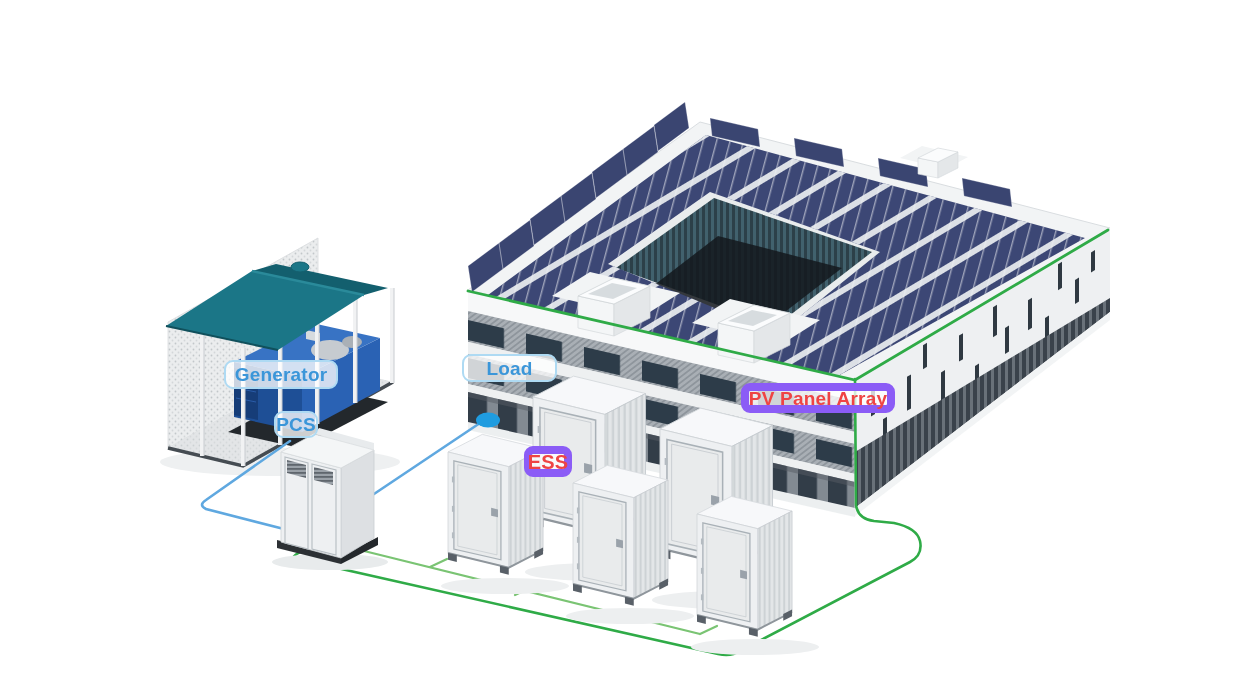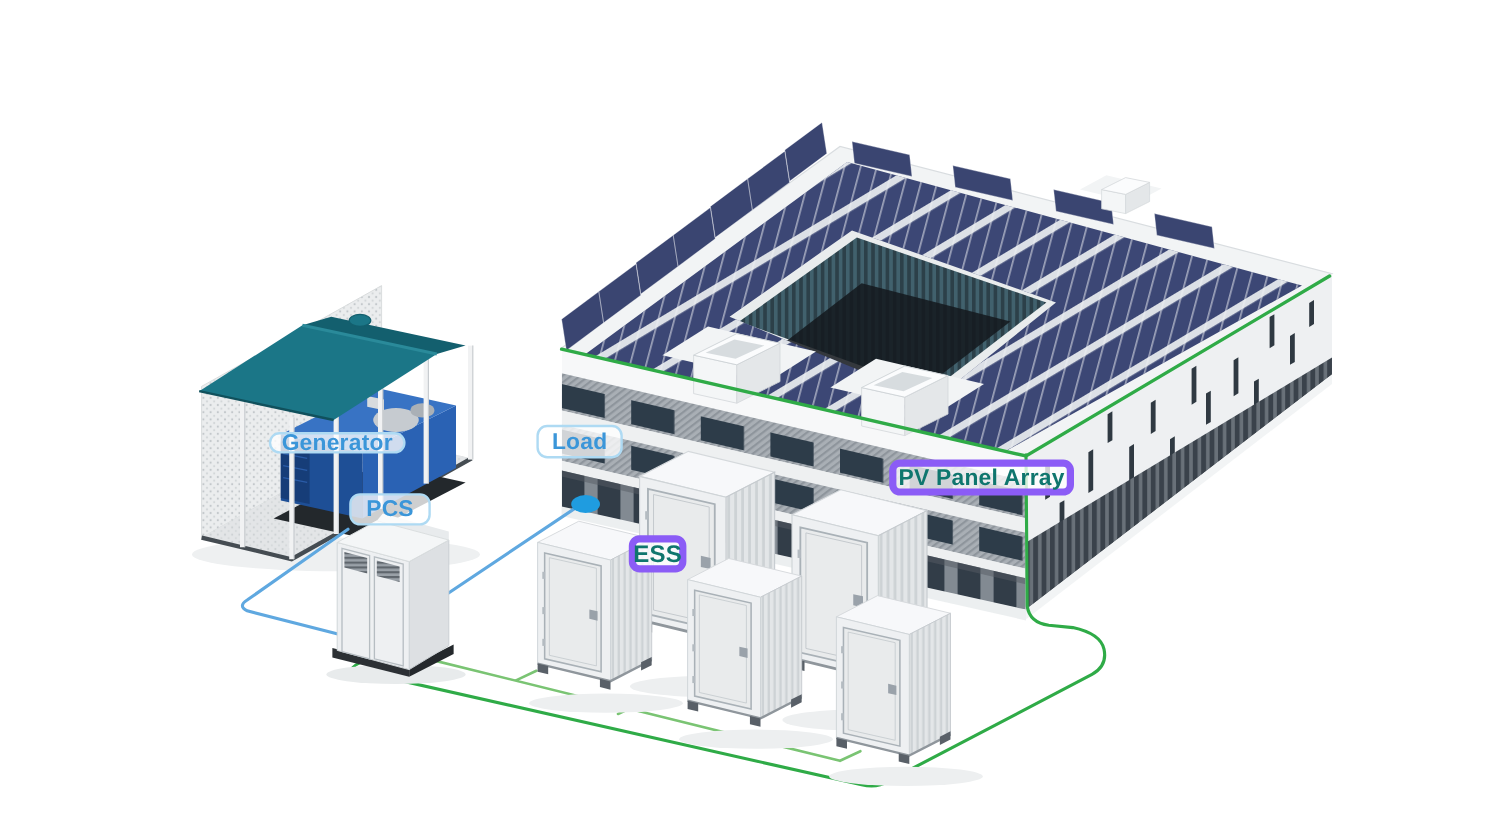--- a/index.html
+++ b/index.html
@@ -8,24 +8,24 @@
     overflow:hidden;font-family:"Liberation Sans",sans-serif;
   }
   .stage svg{position:absolute;left:0;top:0;}
   .tag{
     position:absolute;display:flex;align-items:center;justify-content:center;
     border-radius:9px;font-weight:bold;letter-spacing:.2px;
     background:rgba(255,255,255,.78);box-sizing:border-box;
     font-size:19px;line-height:1;white-space:nowrap;
   }
   .tag.blue{color:#3b96d9;border:2px solid #aedaf3;}
-  .tag.green{color:#0f766e;border:6px solid #8b5cf6;}
-  #tag-generator{left:224px;top:360px;width:114px;height:18px;}
-  #tag-pcs{left:291px;top:411px;width:68px;height:27px;}
-  #tag-load{left:447px;top:354px;width:72px;height:28px;}
+  .tag.green{color:#ef4444;border:8px solid #8b5cf6;}
+  #tag-generator{left:224px;top:360px;width:114px;height:29px;}
+  #tag-pcs{left:274px;top:411px;width:44px;height:27px;}
+  #tag-load{left:462px;top:354px;width:95px;height:28px;}
   #tag-ess{left:524px;top:446px;width:48px;height:31px;font-size:20px;}
   #tag-pv{left:741px;top:383px;width:154px;height:30px;}
 </style>
 </head>
 <body>
 
 <div class="stage">
 <svg width="1241" height="678" viewBox="0 0 1241 678">
   <defs>
     <pattern id="corru" width="5" height="10" patternUnits="userSpaceOnUse">

